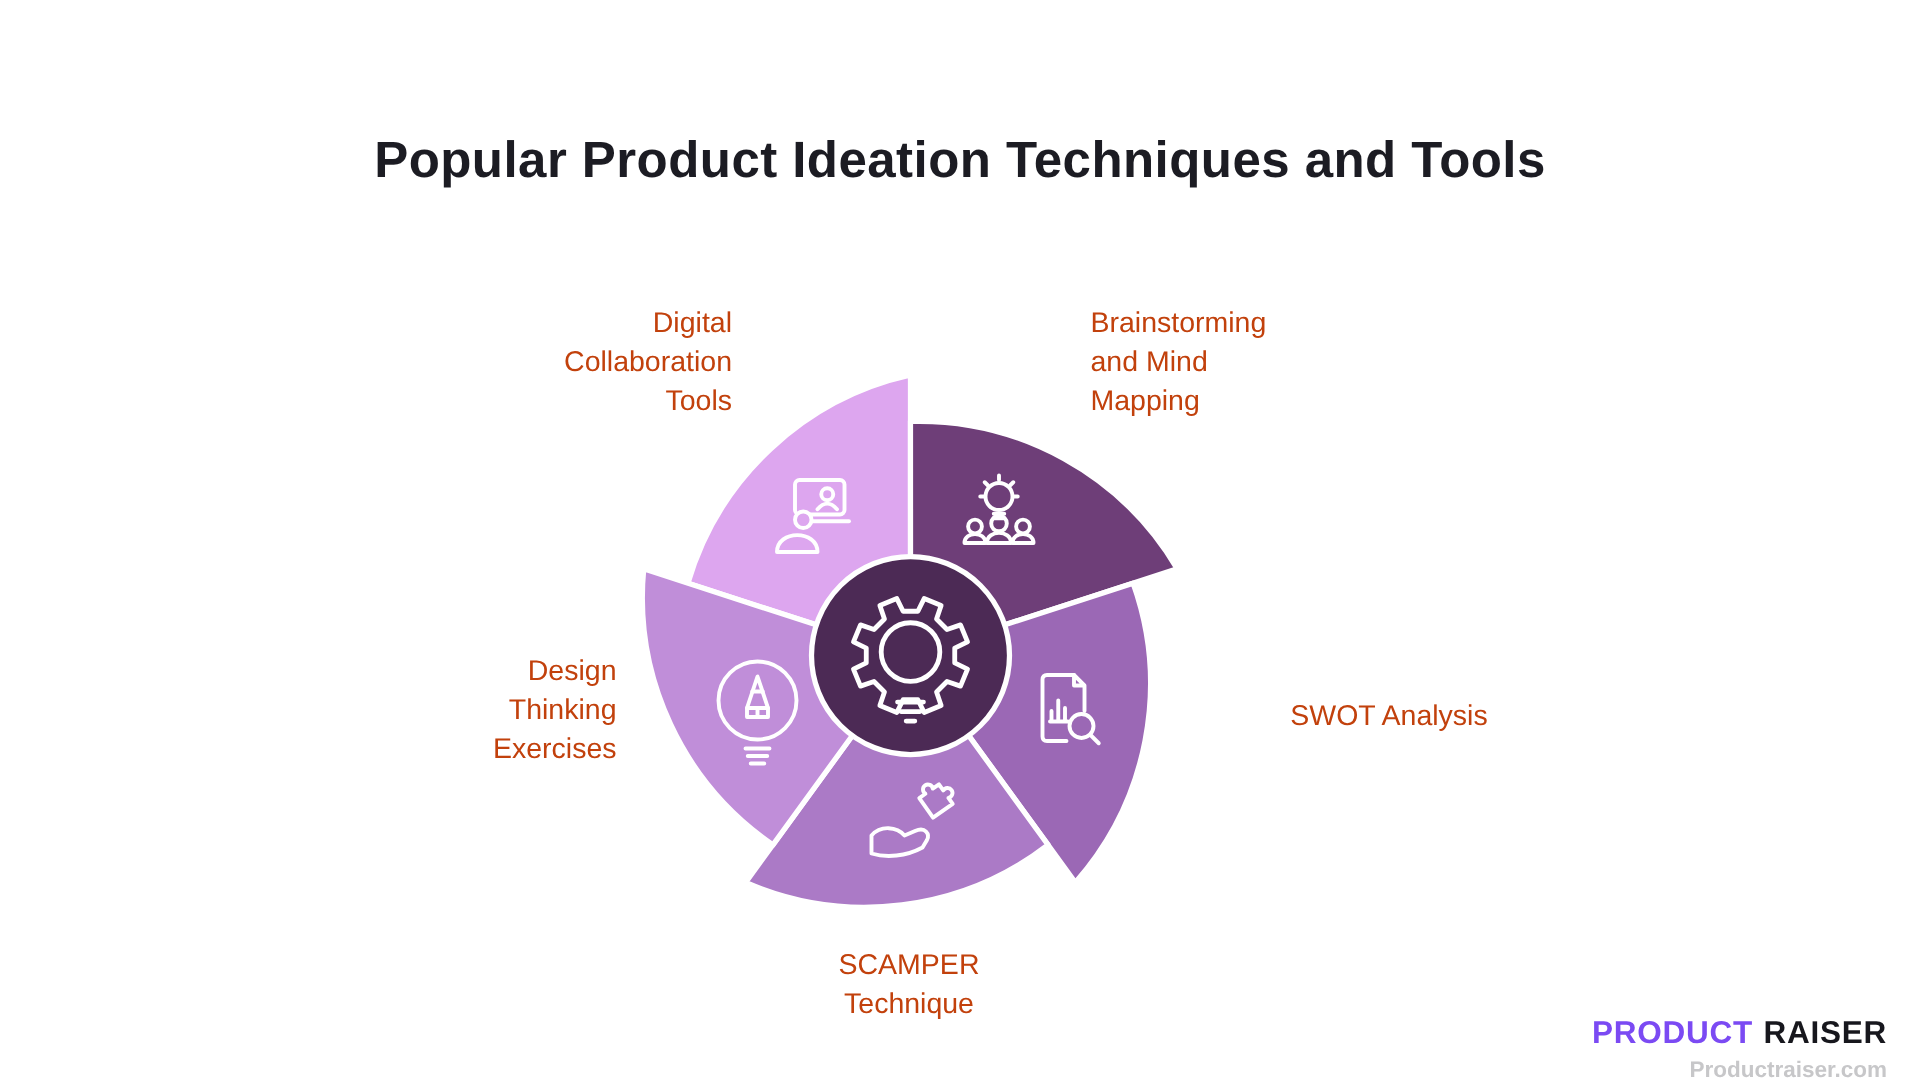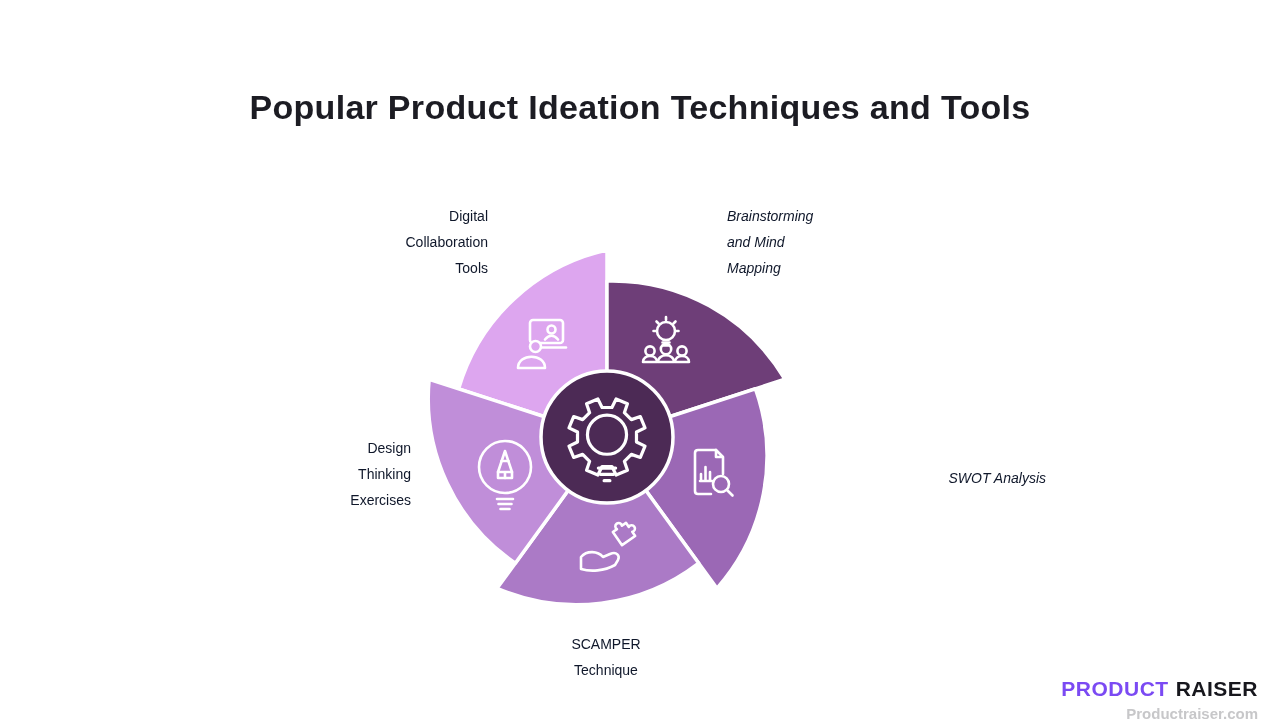--- a/index.html
+++ b/index.html
@@ -7,26 +7,26 @@
     position:relative;width:1280px;height:720px;overflow:hidden;background:#ffffff;
     font-family:"Liberation Sans", sans-serif;
     margin-top:32px;
   }
   .title{
     position:absolute;left:0;top:56px;width:1280px;text-align:center;
     font-size:34px;font-weight:800;color:#1c1c23;letter-spacing:.3px;
   }
   .wheel-svg{position:absolute;left:287px;top:85px;width:640px;height:640px;}
   .seg-label{
-    position:absolute;font-size:14px;line-height:26px;color:#0f172a;
+    position:absolute;font-size:19px;line-height:26px;color:#c2410c;
     white-space:pre-line;
   }
   .lbl-digital{left:288px;top:171px;width:200px;text-align:right;}
-  .lbl-brainstorm{left:727px;top:171px;width:240px;text-align:left;font-style:italic;}
-  .lbl-swot{left:806px;top:433px;width:240px;text-align:right;font-style:italic;}
+  .lbl-brainstorm{left:727px;top:171px;width:240px;text-align:left;}
+  .lbl-swot{left:806px;top:433px;width:240px;text-align:center;}
   .lbl-scamper{left:506px;top:599px;width:200px;text-align:center;}
   .lbl-design{left:211px;top:403px;width:200px;text-align:right;}
   .footer{position:absolute;right:22px;top:645px;display:flex;flex-direction:column;align-items:flex-end;}
   .brand{font-size:21px;font-weight:800;letter-spacing:.5px;white-space:nowrap;}
   .brand-primary{color:#7b4af3;}
   .brand-secondary{color:#17171d;margin-left:7px;}
   .website{width:100%;text-align:right;font-size:15px;font-weight:700;color:#c7c7c9;margin-top:4px;}
 </style>
 </head>
 <body>

